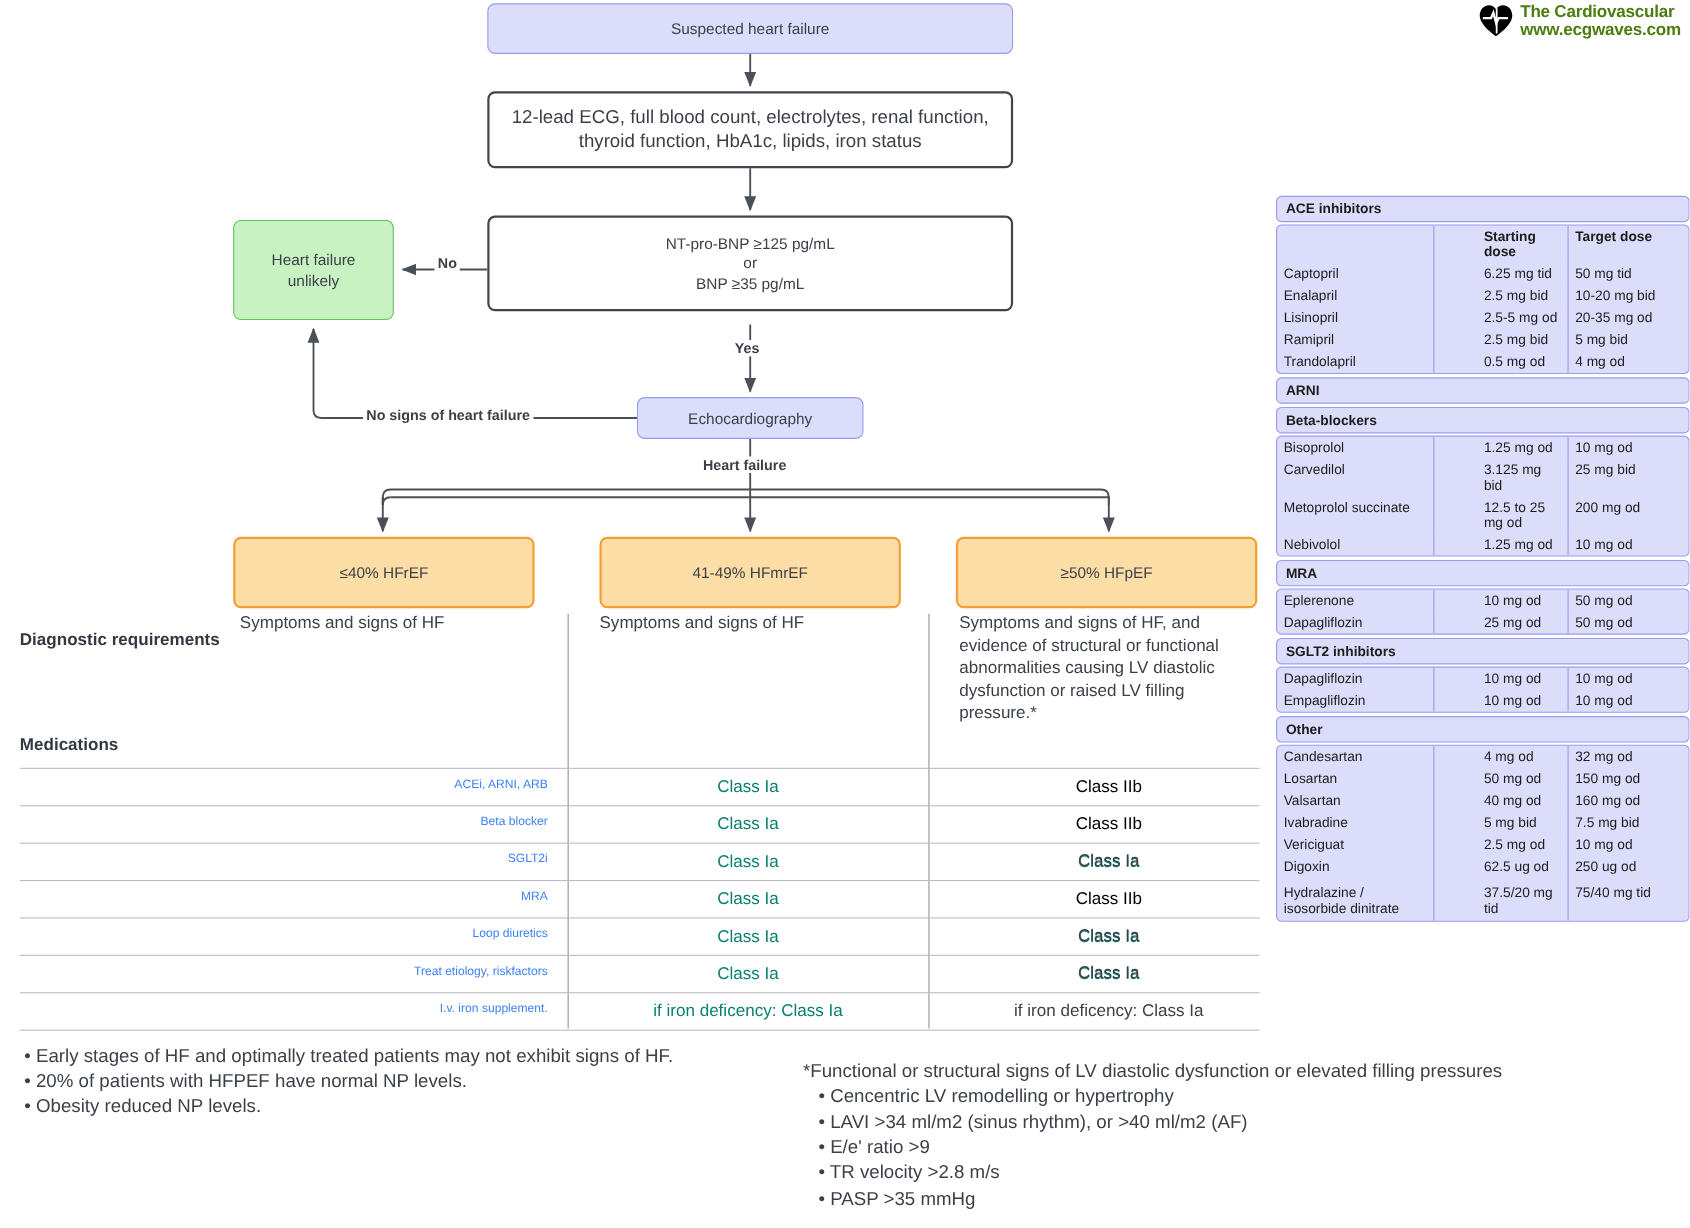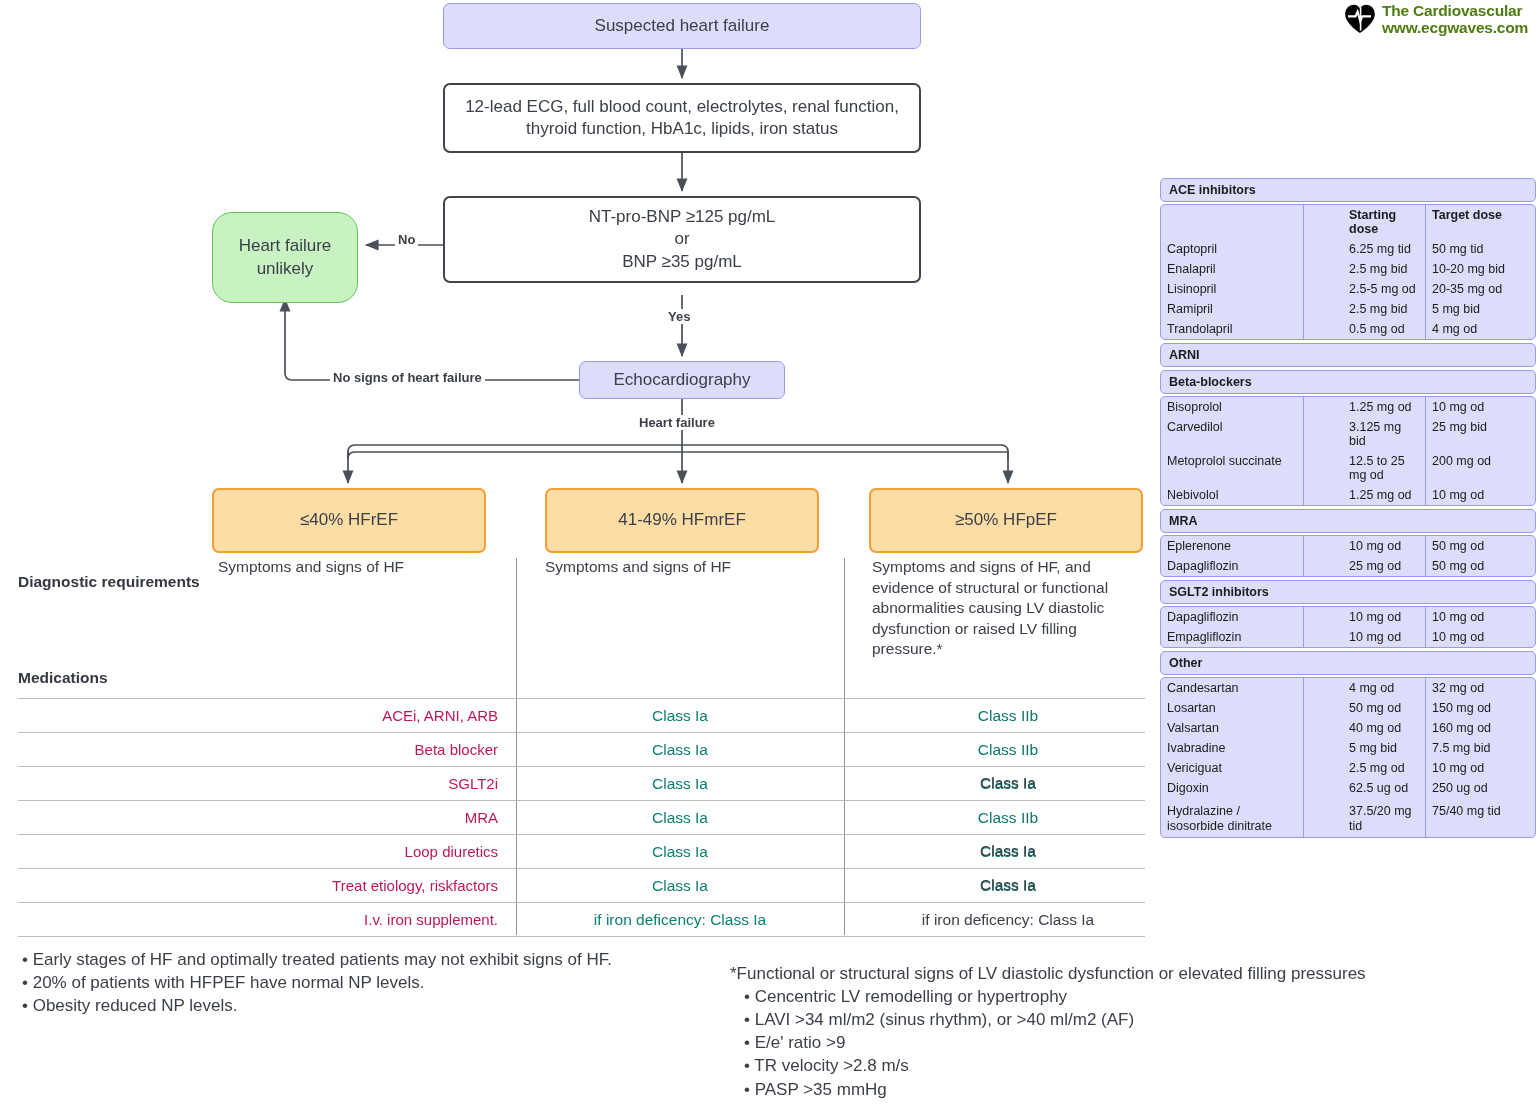--- a/index.html
+++ b/index.html
@@ -11,32 +11,32 @@
   .abs{position:absolute;}
 
   
   #logo{left:1344px;top:2px;display:flex;align-items:center;gap:6px;}
   #logo .heart{width:32px;height:32px;flex:0 0 32px;}
   #logo .words{line-height:1.12;font-weight:bold;font-size:15.5px;color:#4d7c0f;letter-spacing:-0.2px;}
 
   
   .fbox{
     box-sizing:border-box;display:flex;align-items:center;justify-content:center;
-    text-align:center;border-radius:7px;font-size:17px;color:#3b3f48;
+    text-align:center;border-radius:7px;font-size:14px;color:#3b3f48;
     padding:4px 10px;line-height:1.3;
   }
   .fbox.lav{background:#dcdcfb;border:1.6px solid #9a9af0;}
   .fbox.white{background:#ffffff;border:2.2px solid #3f444e;}
   .fbox.green{background:#c9f2c3;border:1.8px solid #5fc25a;}
   .fbox.orange{background:#fddda6;border:2px solid #f59e35;}
 
   #box-suspected{left:443px;top:3px;width:478px;height:46px;}
   #box-workup{left:443px;top:83px;width:478px;height:70px;font-size:17px;}
   #box-bnp{left:443px;top:196px;width:478px;height:87px;}
-  #box-unlikely{left:212px;top:212px;width:146px;height:91px;border-radius:20px;}
+  #box-unlikely{left:212px;top:200px;width:146px;height:91px;}
   #box-echo{left:579px;top:361px;width:206px;height:38px;}
   #box-hfref{left:212px;top:488px;width:274px;height:65px;}
   #box-hfmref{left:545px;top:488px;width:274px;height:65px;}
   #box-hfpef{left:869px;top:488px;width:274px;height:65px;}
 
   
   .edge-label{font-size:13px;font-weight:bold;color:#3b3f48;background:#fff;padding:0 3px;white-space:nowrap;}
   #lbl-no{left:395px;top:232px;}
   #lbl-yes{left:665px;top:309px;}
   #lbl-nosigns{left:330px;top:370px;}
@@ -52,25 +52,25 @@
   #diag-c2{left:545px;top:557px;width:280px;}
   #diag-c3{left:872px;top:557px;width:272px;}
 
   
   .vdiv{background:#8d929c;width:1px;}
   #vdiv1{left:516px;top:558px;height:377px;}
   #vdiv2{left:844px;top:558px;height:377px;}
 
   
   .mrow{position:absolute;left:18px;width:1127px;height:34px;border-top:1px solid #b9bdc4;}
-  .mrow .lbl{position:absolute;left:0;width:480px;text-align:right;top:8px;font-size:15px;color:#be185d;}
+  .mrow .lbl{position:absolute;left:0;width:480px;text-align:right;top:8px;font-size:11px;color:#3b82f6;}
   .mrow .c1{position:absolute;left:498px;width:328px;text-align:center;top:8px;font-size:15.5px;}
   .mrow .c2{position:absolute;left:826px;width:328px;text-align:center;top:8px;font-size:15.5px;}
   .cls-ia{color:#0c8070;}
-  .cls-iib{color:#0f766e;}
+  .cls-iib{color:#000000;}
   .cls-plain{color:#3b3f48;}
   #mrow-last-border{left:18px;width:1127px;height:1px;background:#b9bdc4;}
 
   
   #drugs{left:1160px;top:178px;width:376px;}
   .dsec{margin-bottom:3px;}
   .dhead{
     background:#dcdcfb;border:1.3px solid #9a9af0;border-radius:5px;
     font-weight:bold;font-size:12.5px;color:#1c1c1c;padding:4px 8px;box-sizing:border-box;
   }

